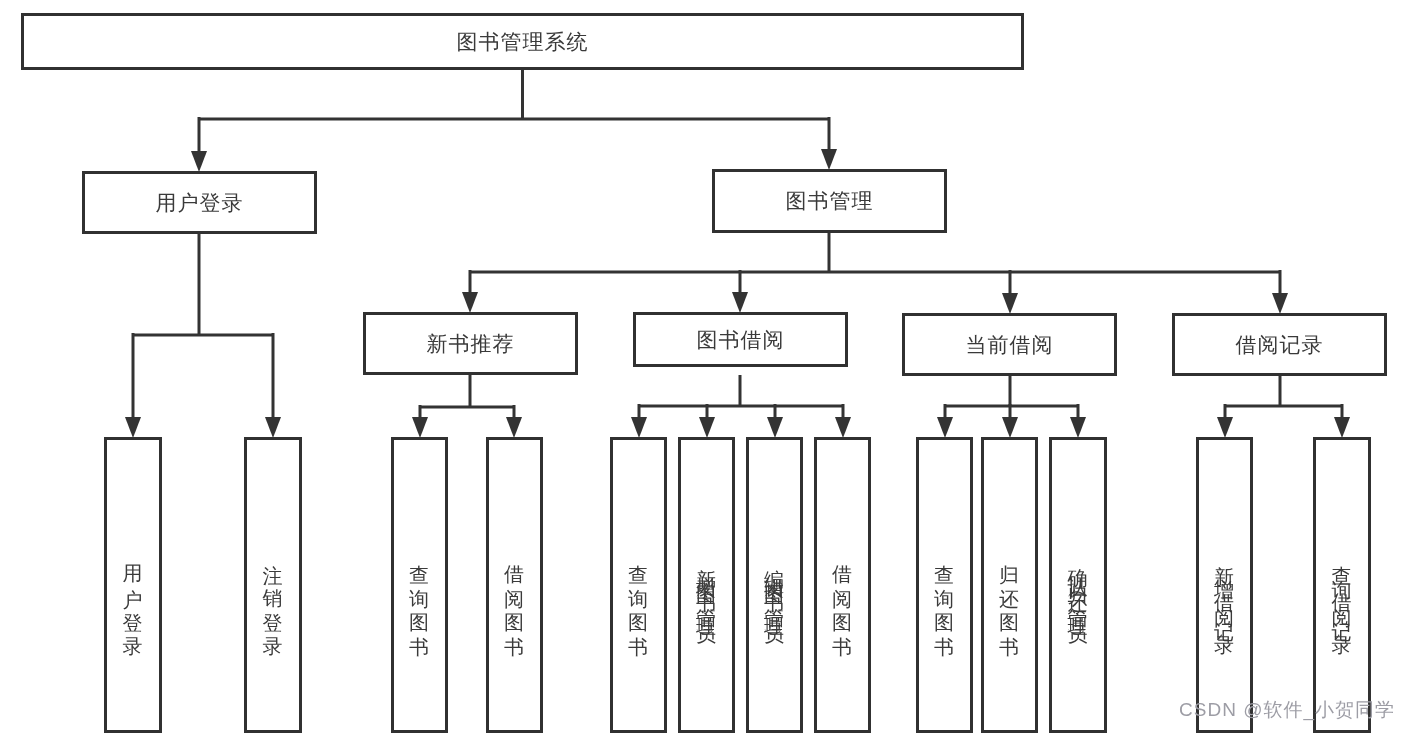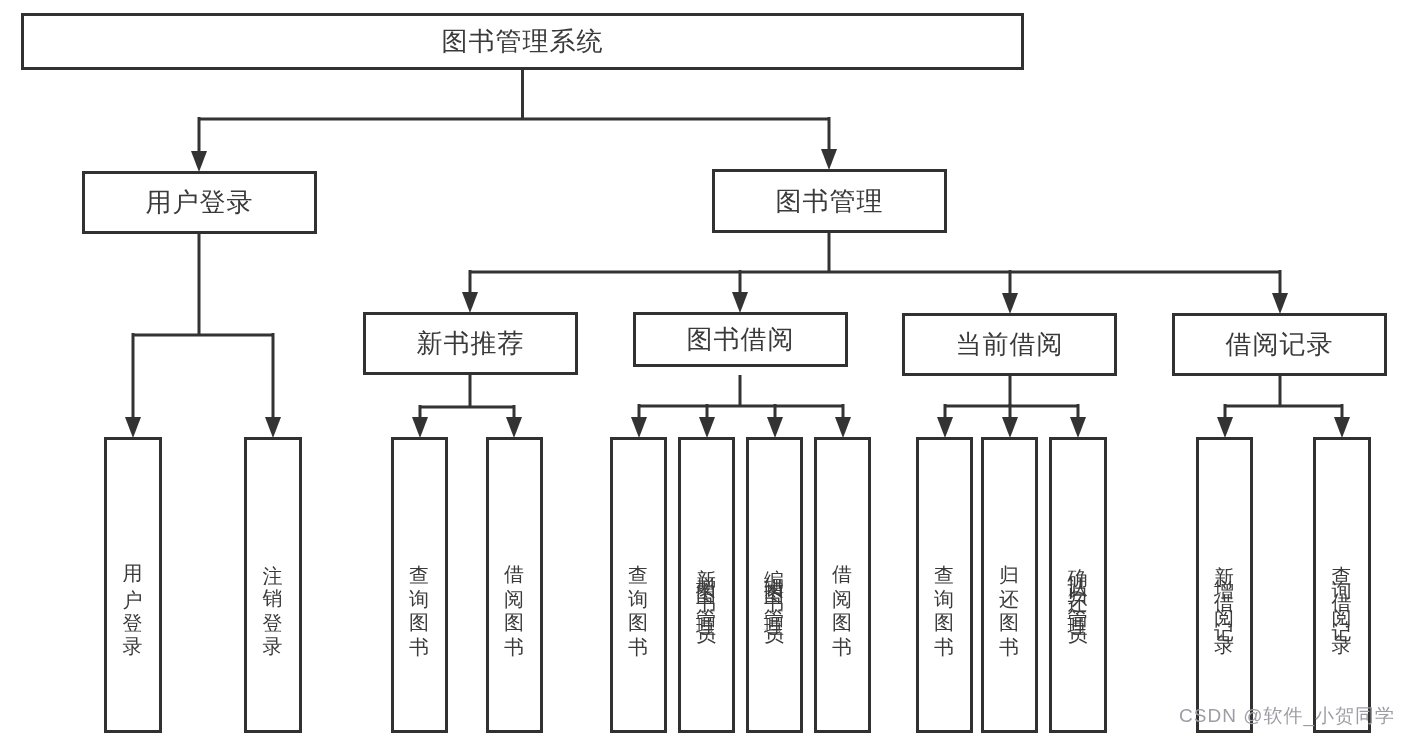--- a/index.html
+++ b/index.html
@@ -6,36 +6,36 @@
   body{
     width:1405px;height:747px;background:#ffffff;overflow:hidden;
     font-family:"Liberation Sans", sans-serif;
   }
   .stage{position:relative;width:1405px;height:747px;background:#ffffff;}
   svg.connectors{position:absolute;left:0;top:0;}
   .hbox{
     position:absolute;box-sizing:border-box;
     border:3px solid #313131;background:#ffffff;
     display:flex;align-items:center;justify-content:center;
-    font-size:26px;color:#3a3a3a;letter-spacing:1px;
+    font-size:21px;color:#3a3a3a;letter-spacing:1px;
   }
   .vbox{
     position:absolute;box-sizing:border-box;top:437px;height:296px;width:58px;
     border:3px solid #313131;background:#ffffff;
     display:flex;align-items:center;justify-content:center;
   }
   .vtext{
     writing-mode:vertical-rl;text-orientation:mixed;
     font-size:20px;color:#3a3a3a;line-height:1;white-space:nowrap;
   }
   .ls4 .vtext{letter-spacing:24px;margin-bottom:-24px;}
   .ls6 .vtext{letter-spacing:14px;margin-bottom:-14px;}
   .ls9 .vtext{letter-spacing:8px;margin-bottom:-8px;}
   .watermark{
-    position:absolute;right:10px;bottom:18px;
+    position:absolute;right:10px;bottom:24px;
     font-size:19px;color:#9d9da5;letter-spacing:1px;
   }
 </style>
 </head>
 <body>
 
 <div class="stage">
 
   <svg class="connectors" width="1405" height="747" viewBox="0 0 1405 747">
     <g stroke="#333333" stroke-width="3" fill="#333333">

